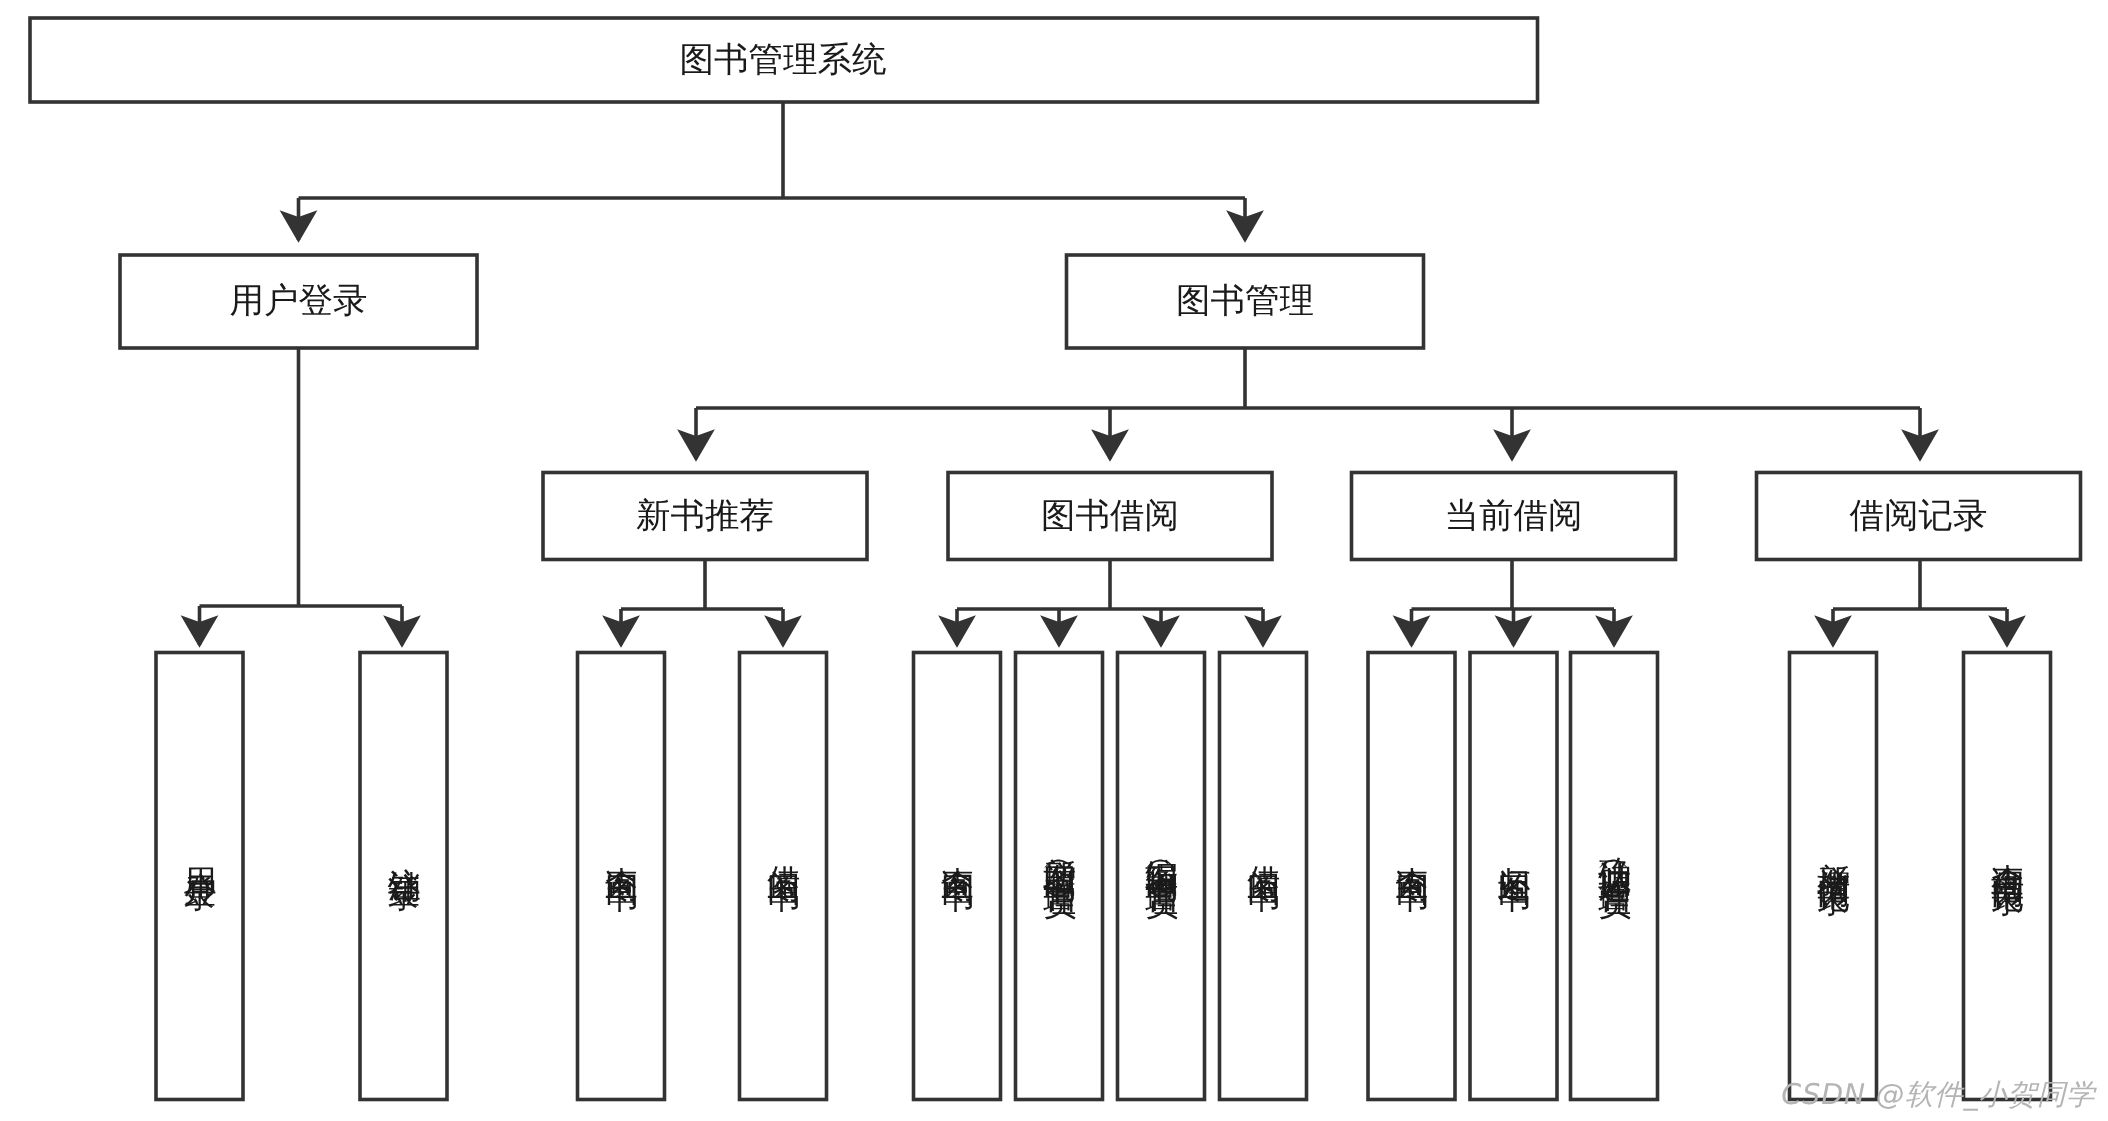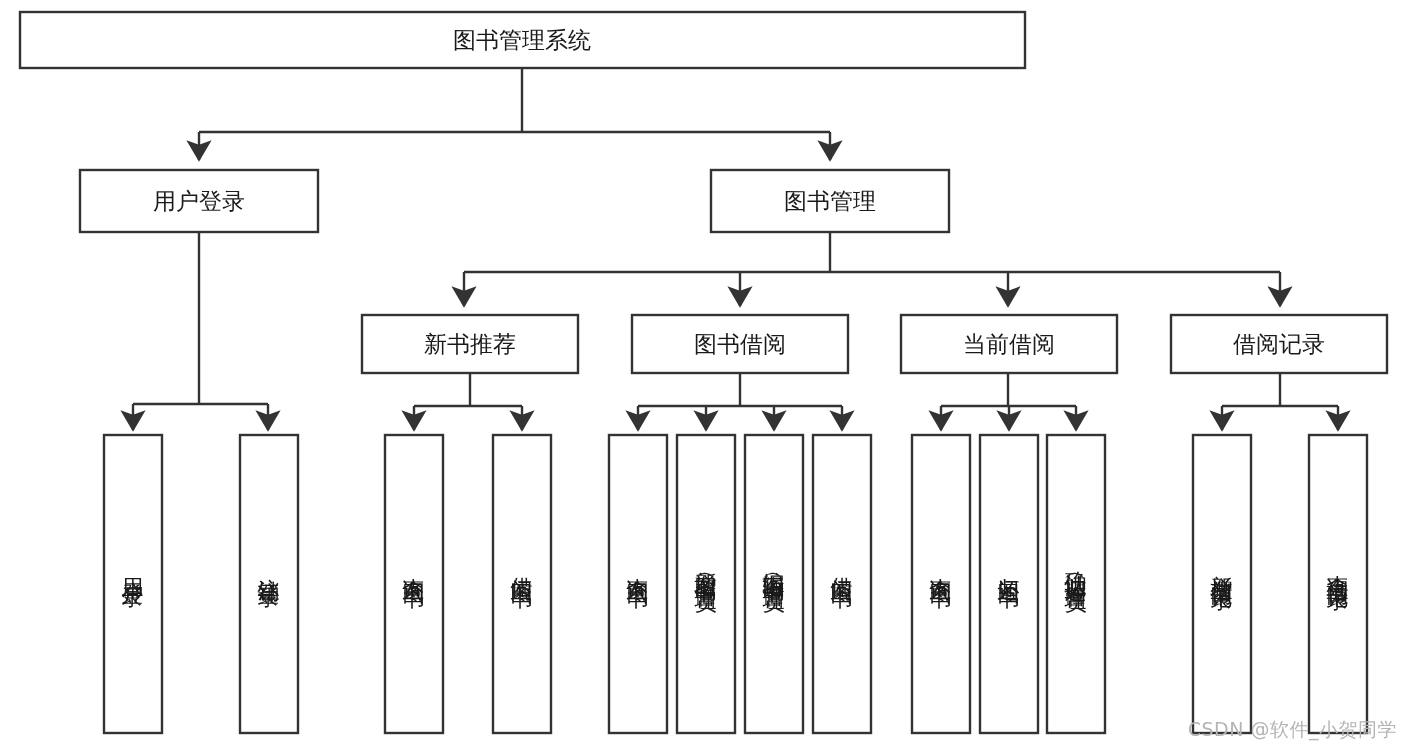--- a/index.html
+++ b/index.html
@@ -51,20 +51,21 @@
   }
   .watermark {
     position: absolute;
     right: 8px;
     bottom: 4px;
     font-family: "DejaVu Sans", "Liberation Sans", sans-serif;
     font-size: 19px;
     color: #b4b4b4;
     white-space: nowrap;
     letter-spacing: 0.5px;
+    font-style: italic;
   }
 </style>
 </head>
 <body>
 
 <svg id="diagram" viewBox="0 0 1405 747" xmlns="http://www.w3.org/2000/svg">
 
   <defs>
     <marker id="arrow" viewBox="0 0 12 14" refX="11" refY="7" markerWidth="9" markerHeight="11" orient="auto-start-reverse">
       <path d="M 0 0 L 12 7 L 0 14 L 2.5 7 Z" class="arrow-head"></path>

